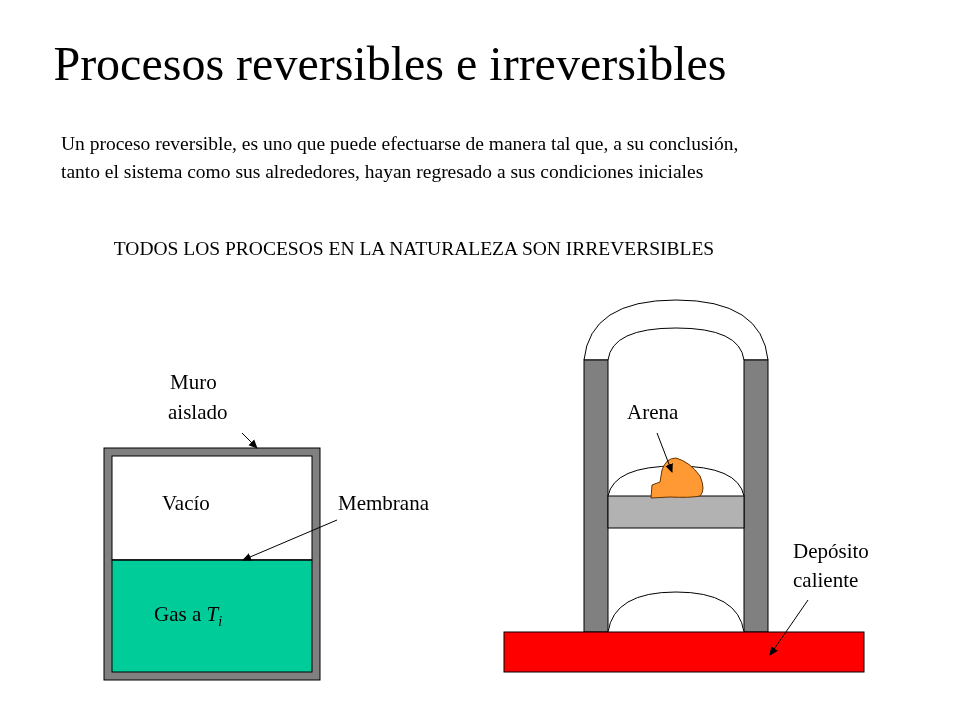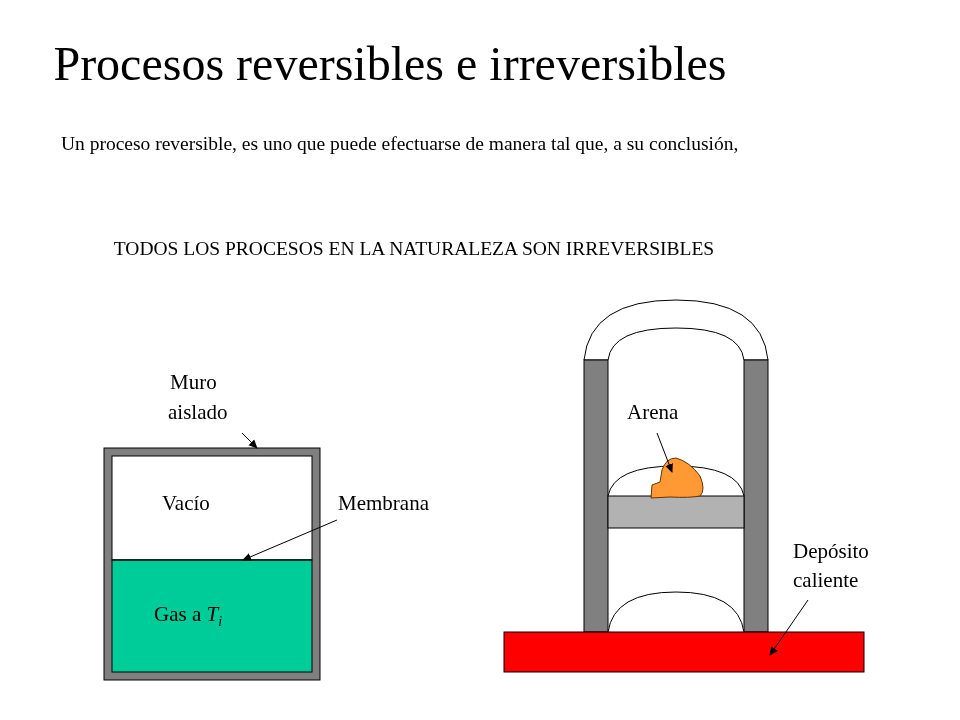--- a/index.html
+++ b/index.html
@@ -15,20 +15,21 @@
     svg { position: absolute; left: 0; top: 0; }
     .lbl { font-family: "Liberation Serif", "DejaVu Serif", serif; font-size: 21px; fill: #000; }
   </style>
 </head>
 <body>
 
 <div class="title">Procesos reversibles e irreversibles</div>
 
 <div class="para">
   <div>Un proceso reversible, es uno que puede efectuarse de manera tal que, a su conclusión,</div>
+  <div>tanto el sistema como sus alrededores, hayan regresado a sus condiciones iniciales</div>
 </div>
 
 <div class="caps">TODOS LOS PROCESOS EN LA NATURALEZA SON IRREVERSIBLES</div>
 
 <svg width="960" height="720" viewBox="0 0 960 720">
   <defs>
     <marker id="arr" markerWidth="10" markerHeight="10" refX="8" refY="5" orient="auto" markerUnits="userSpaceOnUse">
       <path d="M0,1 L9,5 L0,9 z" fill="#000"></path>
     </marker>
   </defs>

